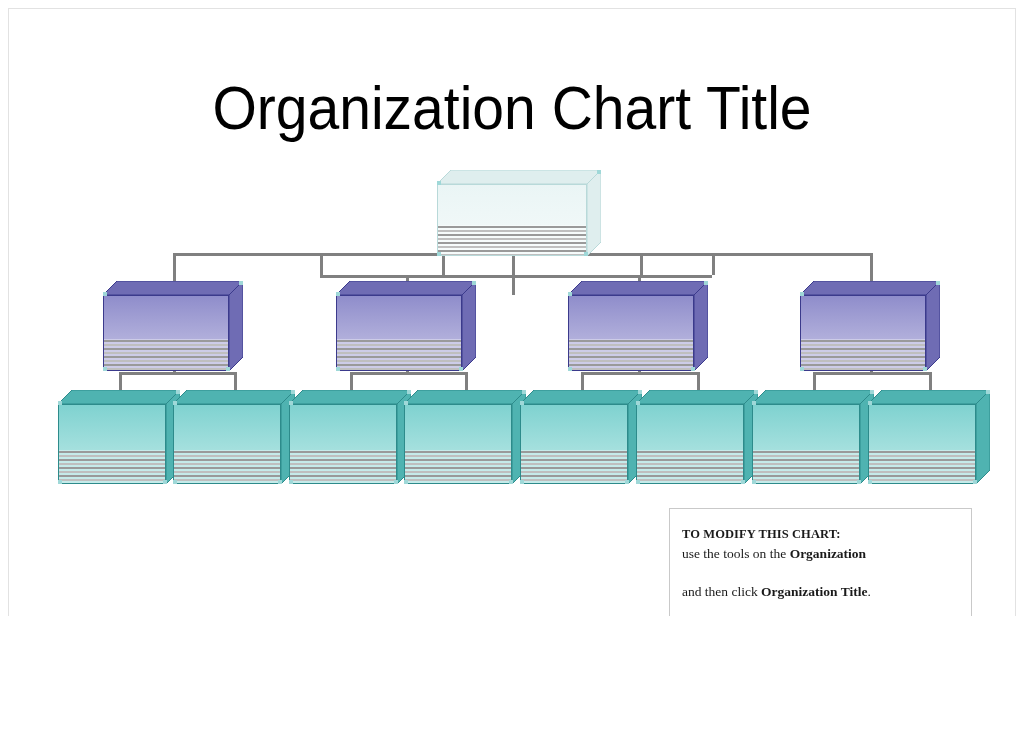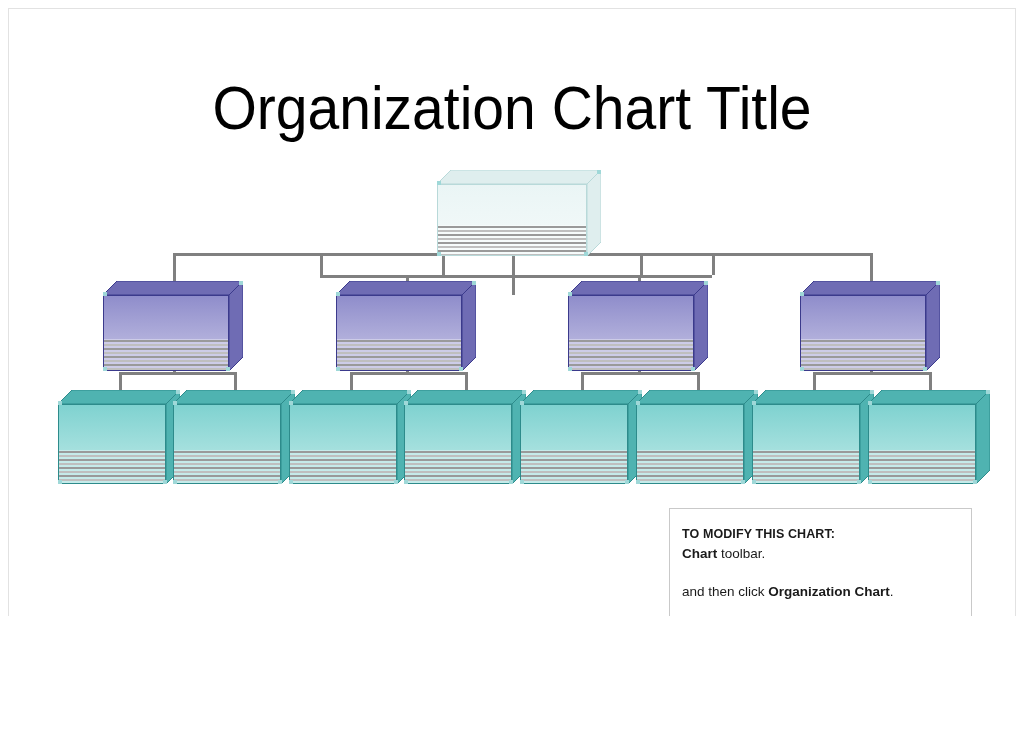--- a/index.html
+++ b/index.html
@@ -113,21 +113,21 @@
     border: 1px solid #c9c9c9;
     background: #ffffff;
     box-sizing: border-box;
     padding: 16px 14px 10px 12px;
   }
   #instructions p {
     margin: 0;
     font-size: 13.5px;
     line-height: 19px;
     color: #1a1a1a;
-    font-family: Liberation Sans, sans-serif;
+    font-family: Liberation Serif, serif;
   }
   #instructions .heading {
     font-weight: bold;
     font-size: 12.5px;
     letter-spacing: 0.1px;
   }
   #instructions .gap {
     height: 19px;
   }
   #instructions b { font-weight: bold; }
@@ -502,18 +502,18 @@
         </div>
         <div class="handle" style="left: 0px; top: 11px;"></div>
         <div class="handle" style="left: 105px; top: 90px;"></div>
         <div class="handle" style="left: 118px; top: 0px;"></div>
         <div class="handle" style="left: 0px; top: 90px;"></div>
       </div>
     </div>
 
   <div id="instructions">
     <p class="heading">TO MODIFY THIS CHART:</p>
-    <p><b>Chart</b><span> toolbar.</span></p>
+    <p><span>use the tools on the </span><b>Organization</b></p>
     <div class="gap"></div>
-    <p><span>and then click </span><b>Organization Chart</b><span>.</span></p>
+    <p><span>and then click </span><b>Organization Title</b><span>.</span></p>
   </div>
 
 </div>
 
 </body></html>

